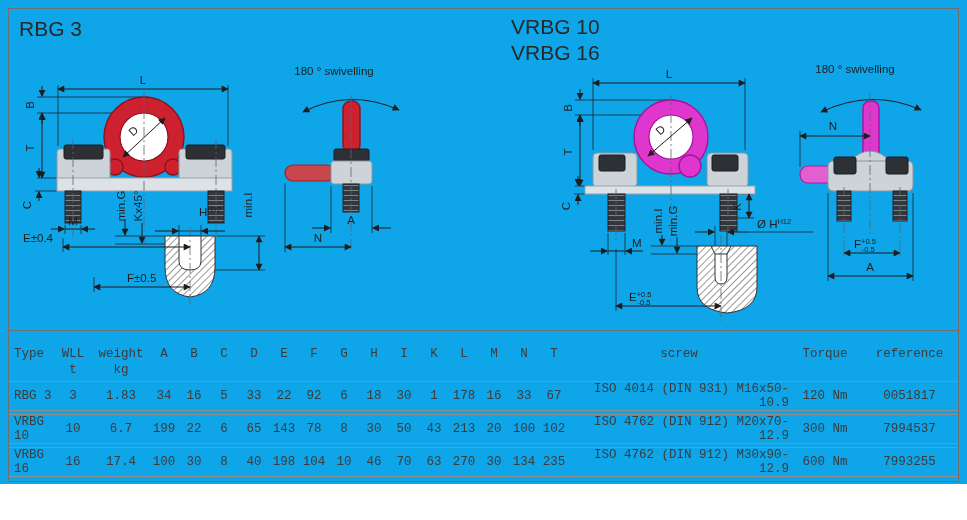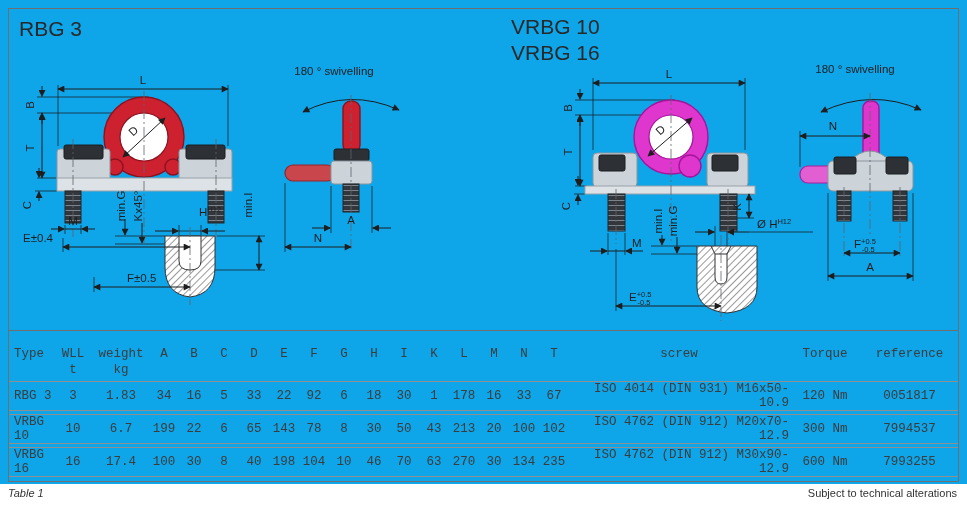--- a/index.html
+++ b/index.html
@@ -405,17 +405,13 @@
               <td class="c16">235</td>
               <td class="c17">ISO 4762 (DIN 912) M30x90-12.9</td>
               <td class="c18">600 Nm</td>
               <td class="c19">7993255</td>
             </tr>
           </tbody>
       </table>
     </div>
   </div>
 
-  <div class="footer">
-    <span class="fl">Table 1</span>
-    <span class="fr">Subject to technical alterations</span>
-  </div>
 </div>
 
 </body></html>

